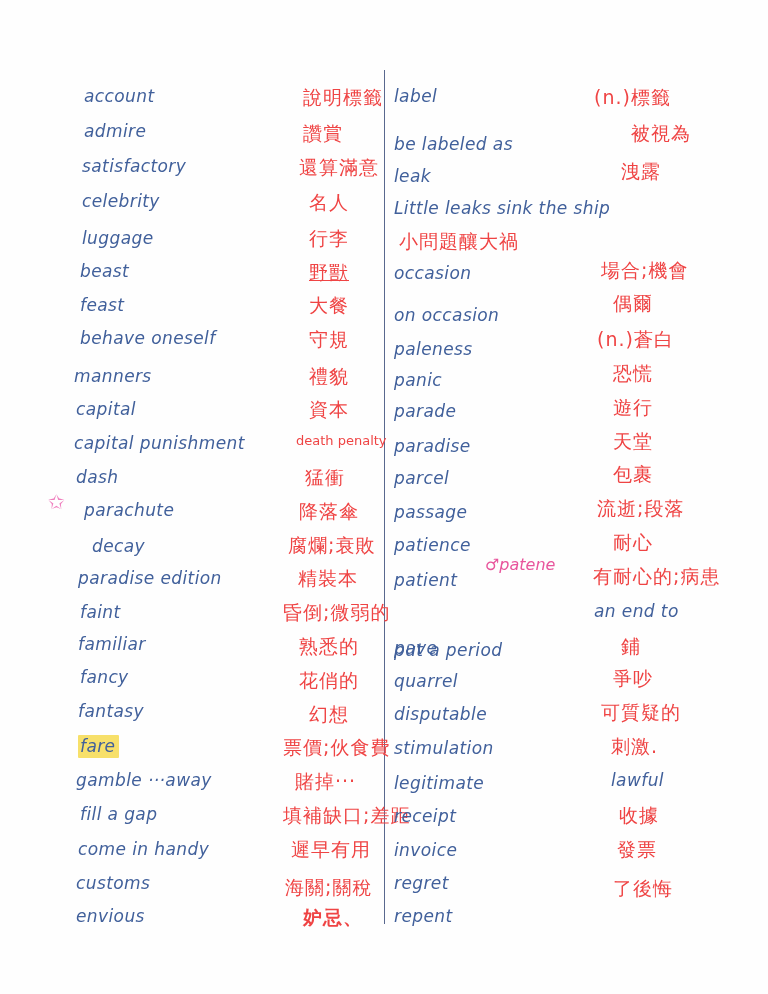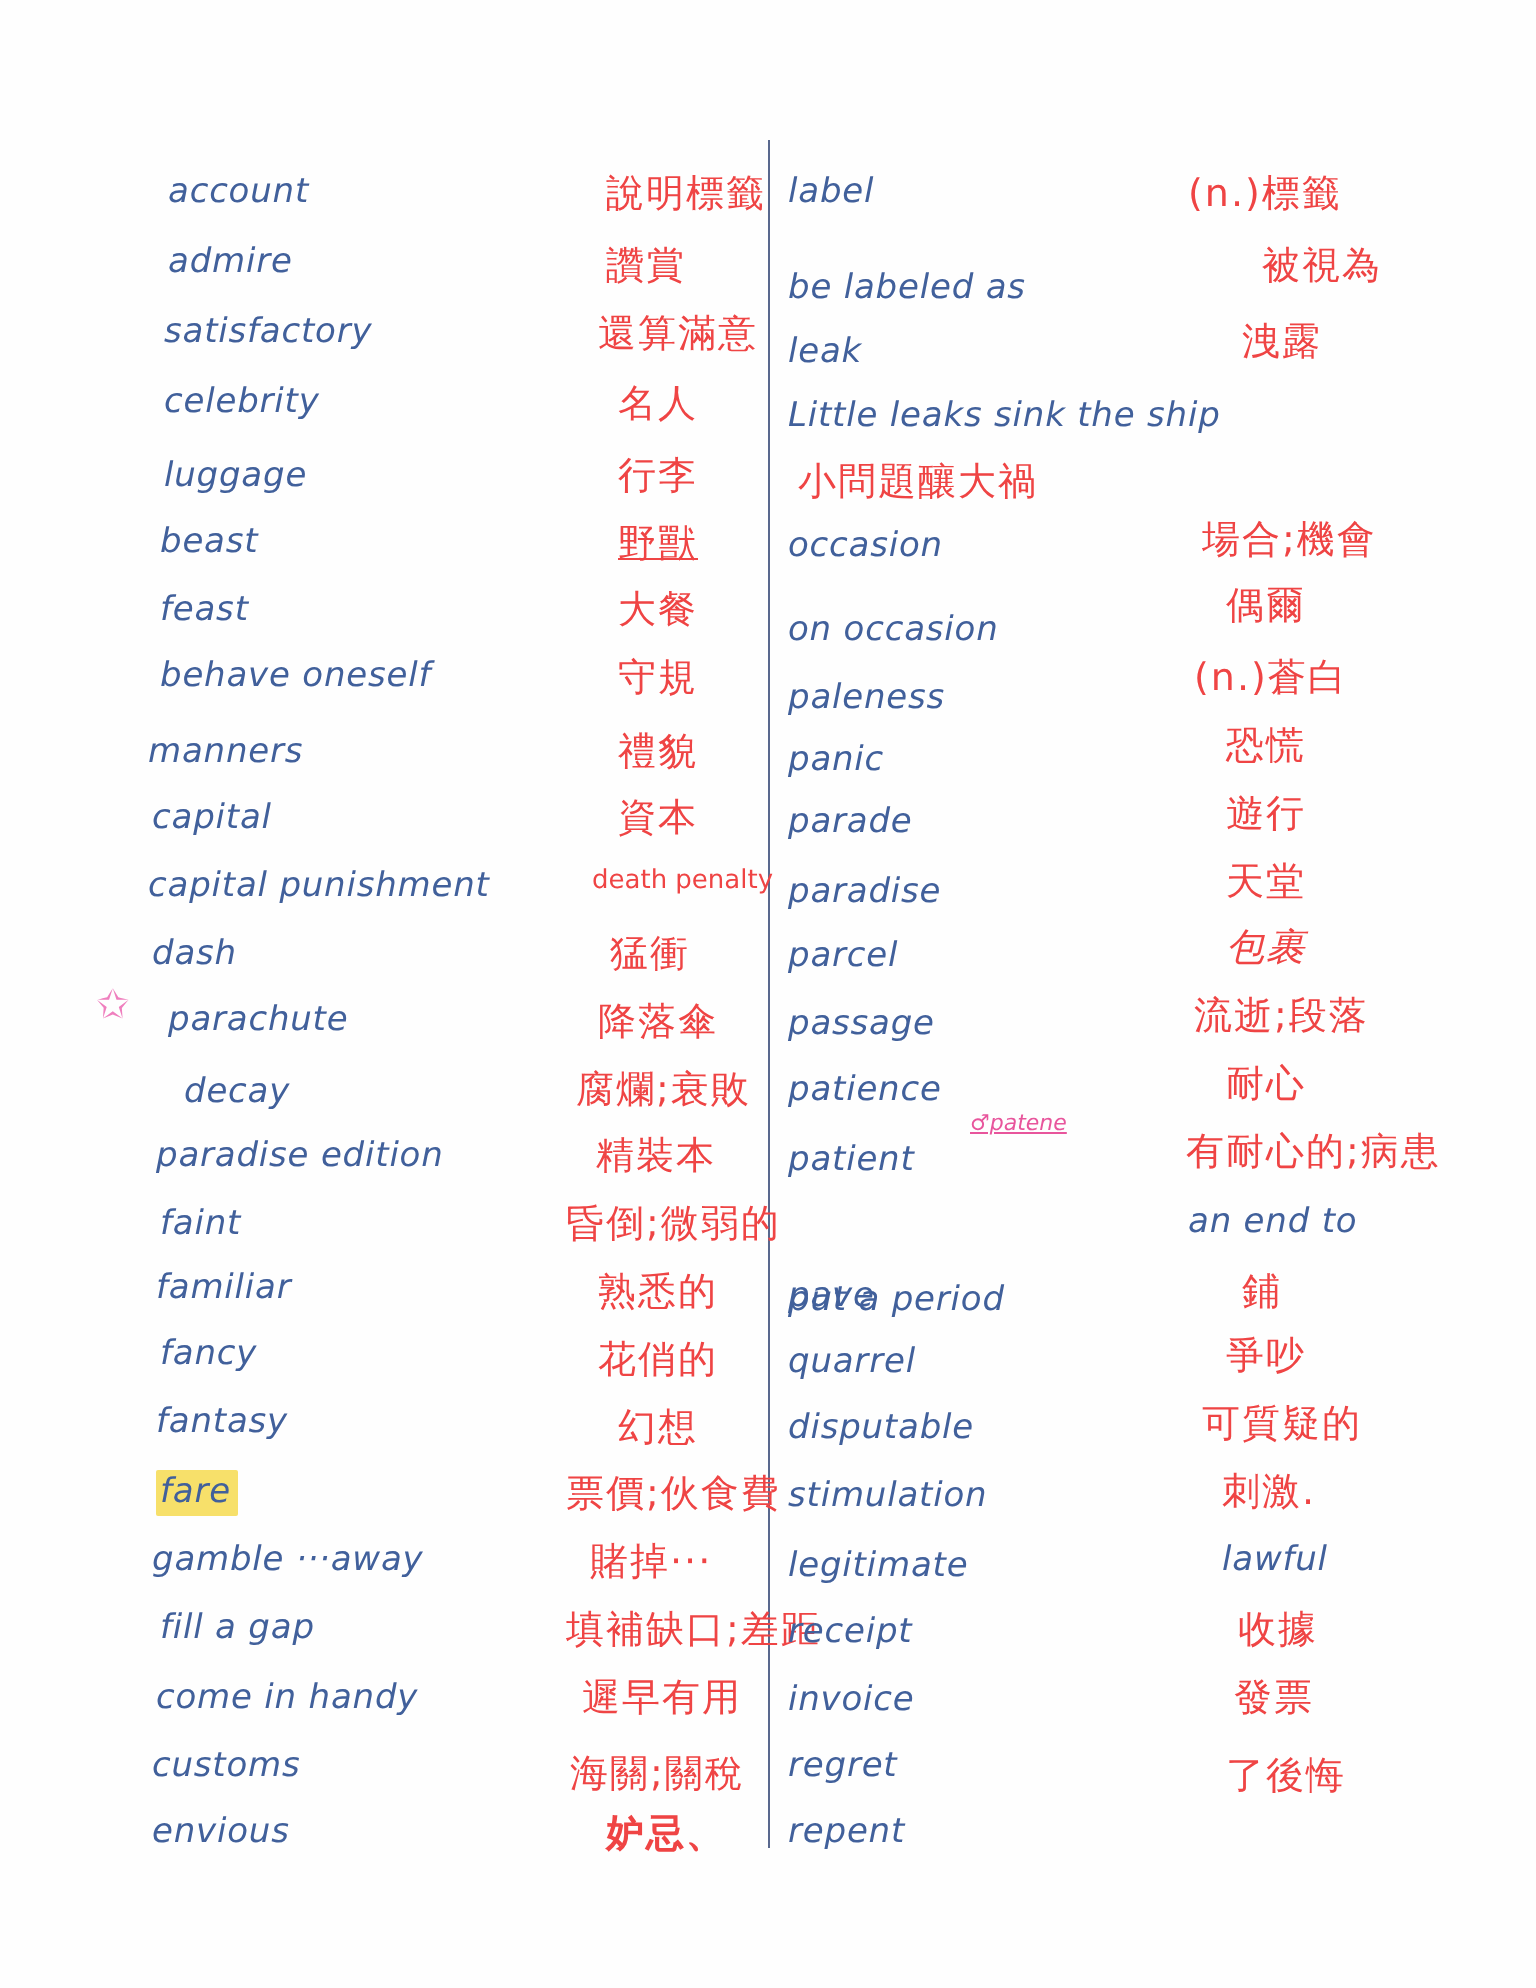--- a/index.html
+++ b/index.html
@@ -75,23 +75,22 @@
     position: absolute;
     color: #ef7fbe;
     font-size: 20px;
     line-height: 1;
   }
 
   .note-pink {
     position: absolute;
     color: #e8559c;
     font-style: italic;
-    font-size: 11px;
+    font-size: 16px;
     white-space: nowrap;
-    text-decoration: underline;
   }
 </style>
 </head>
 <body>
 
 <div id="sheet">
 
   <div class="divider" style="left:384px;"></div>
 
   <div class="col" id="col-en-left">
@@ -178,21 +177,21 @@
       <div class="entry zh" style="left: 594px; top: 88px;">(n.)標籤</div>
       <div class="entry zh" style="left: 631px; top: 124px;">被視為</div>
       <div class="entry zh" style="left: 621px; top: 162px;">洩露</div>
       <div class="entry zh" style="left: 399px; top: 232px;">小問題釀大禍</div>
       <div class="entry zh" style="left: 601px; top: 261px;">場合;機會</div>
       <div class="entry zh" style="left: 613px; top: 294px;">偶爾</div>
       <div class="entry zh" style="left: 597px; top: 330px;">(n.)蒼白</div>
       <div class="entry zh" style="left: 613px; top: 364px;">恐慌</div>
       <div class="entry zh" style="left: 613px; top: 398px;">遊行</div>
       <div class="entry zh" style="left: 613px; top: 432px;">天堂</div>
-      <div class="entry zh" style="left: 613px; top: 465px; font-style: italic;">包裹</div>
+      <div class="entry zh" style="left: 613px; top: 465px;">包裹</div>
       <div class="entry zh" style="left: 597px; top: 499px;">流逝;段落</div>
       <div class="entry zh" style="left: 613px; top: 533px;">耐心</div>
       <div class="entry zh" style="left: 593px; top: 567px;">有耐心的;病患</div>
       <div class="entry en" style="left: 594px; top: 603px;">an end to</div>
       <div class="entry zh" style="left: 621px; top: 637px;">鋪</div>
       <div class="entry zh" style="left: 613px; top: 669px;">爭吵</div>
       <div class="entry zh" style="left: 601px; top: 703px;">可質疑的</div>
       <div class="entry zh" style="left: 611px; top: 737px;">刺激.</div>
       <div class="entry en" style="left: 611px; top: 772px;">lawful</div>
       <div class="entry zh" style="left: 619px; top: 806px;">收據</div>

